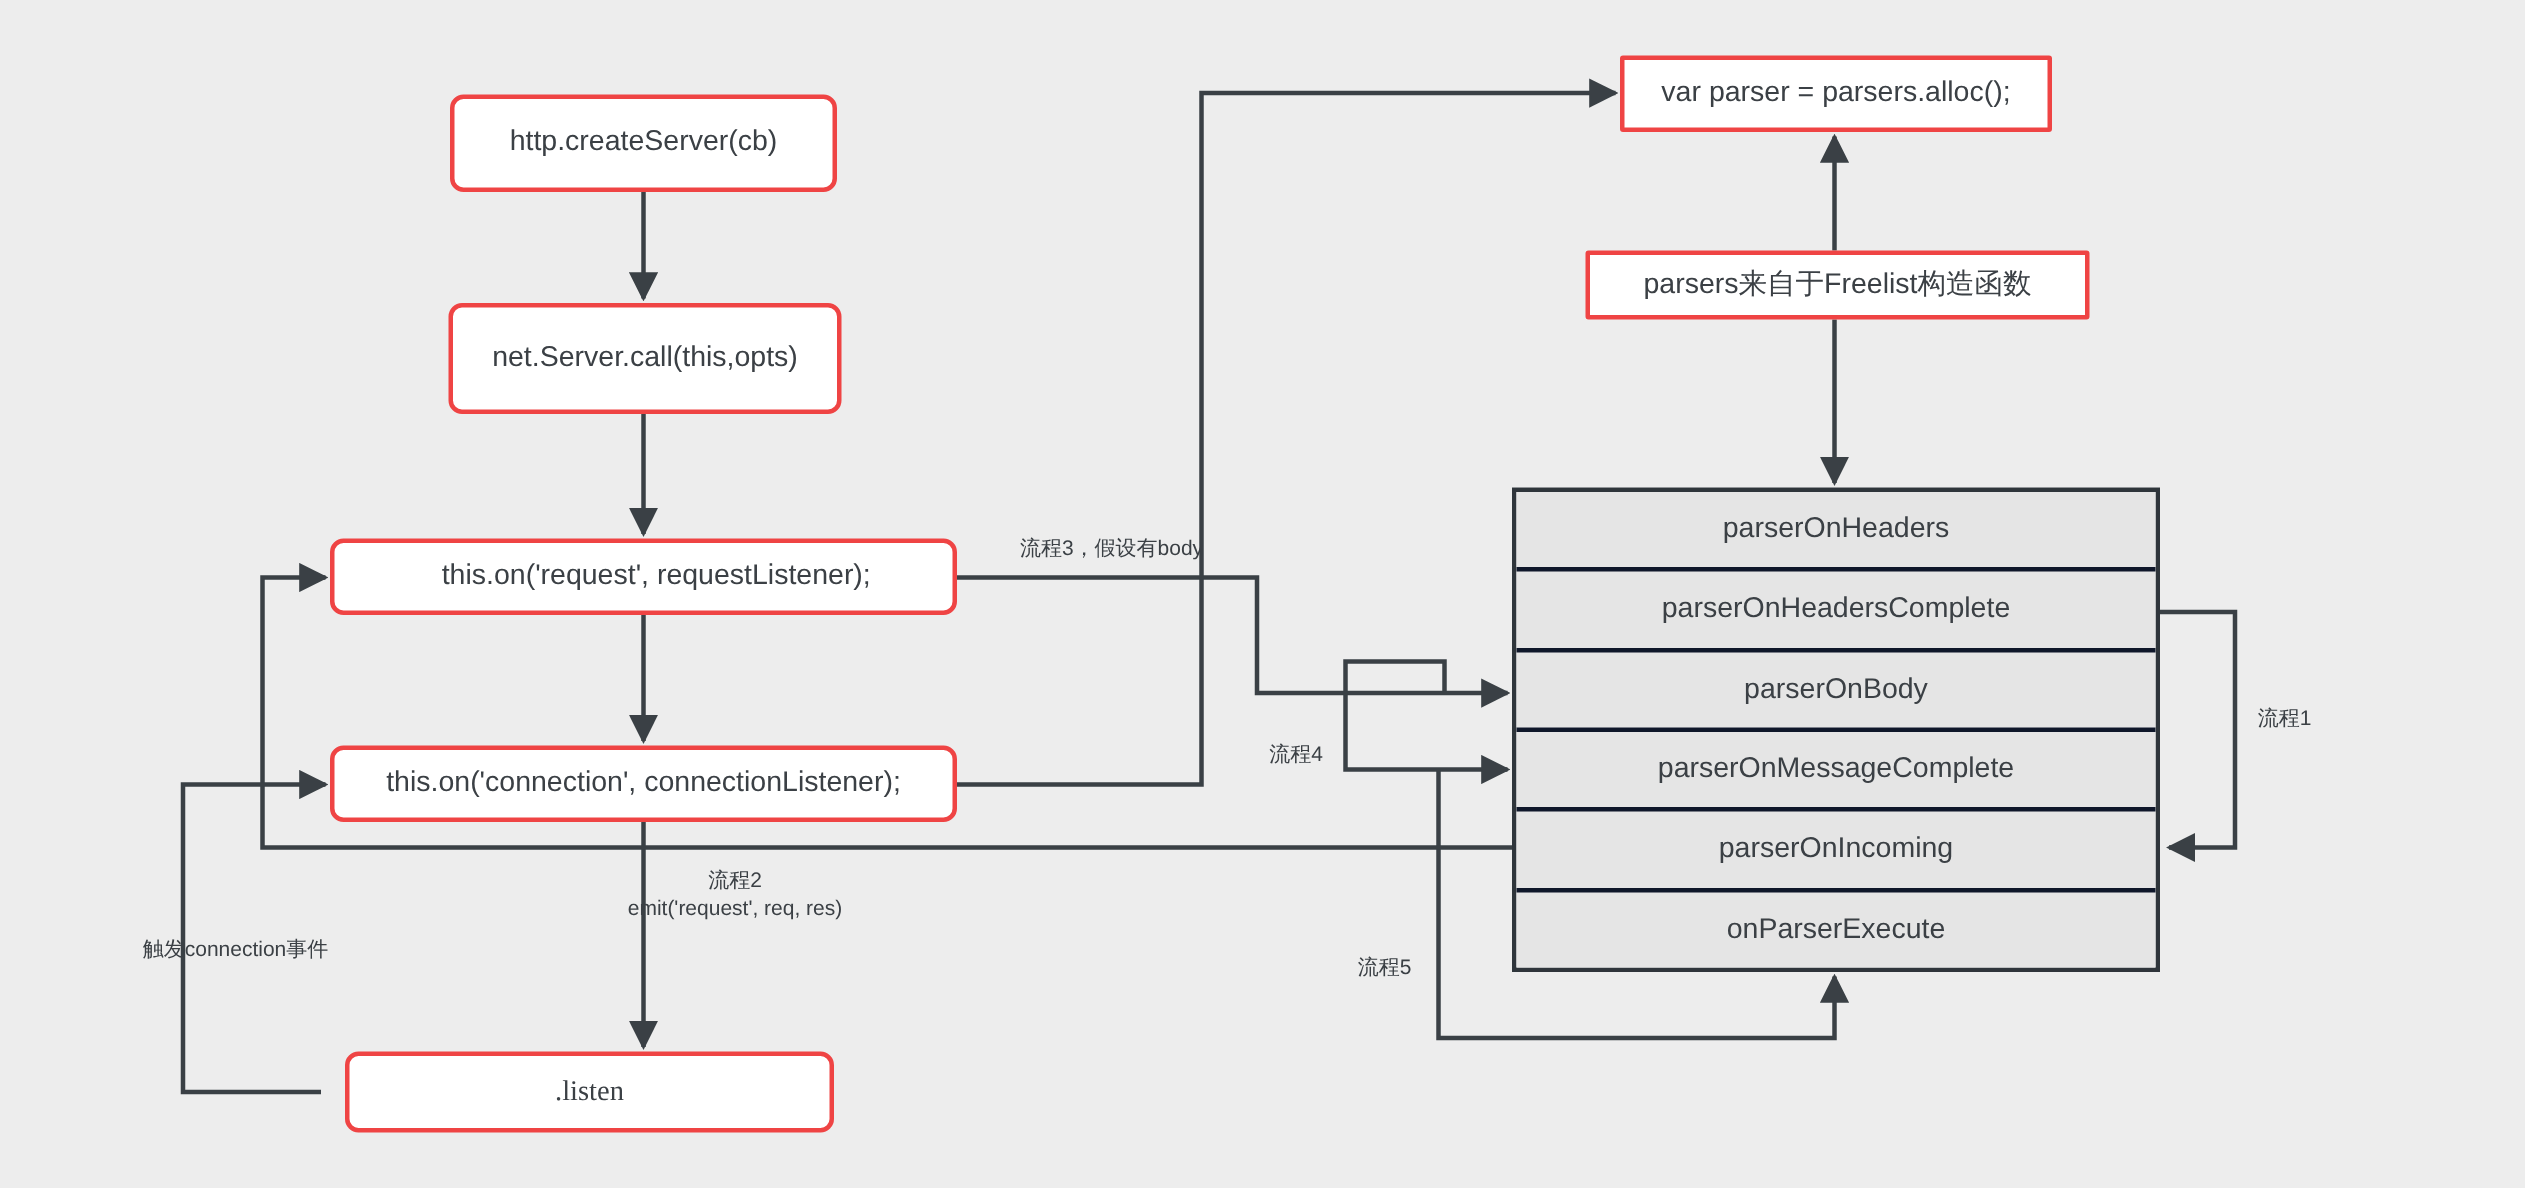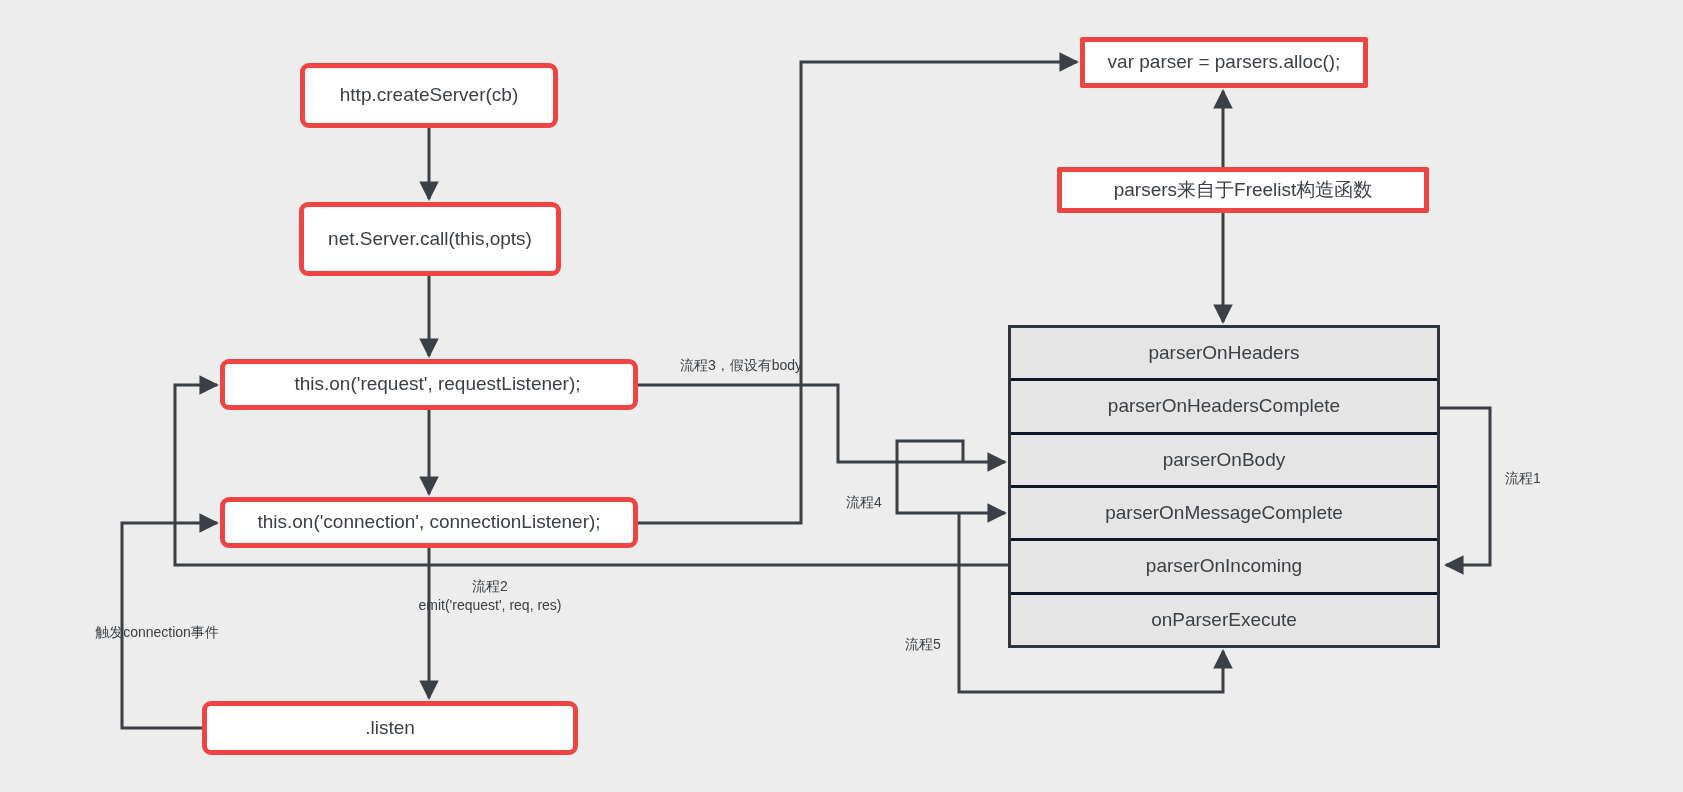--- a/index.html
+++ b/index.html
@@ -17,39 +17,39 @@
   }
   .wires{
     position:absolute;
     left:0;top:0;
     width:1683px;height:792px;
   }
   .node{
     position:absolute;
     box-sizing:border-box;
     background:#ffffff;
-    border:5px solid #ef4444;
+    border:3px solid #ef4444;
     display:flex;
     align-items:center;
     justify-content:center;
     font-size:19px;
     line-height:1.2;
     white-space:nowrap;
     color:#3b4045;
   }
   .rounded{border-radius:9px;}
   .square{border-radius:2px;}
 
   #node-create-server{left:300px;top:63px;width:258px;height:65px;}
   #node-net-server{left:299px;top:202px;width:262px;height:74px;}
   #node-on-request{left:220px;top:359px;width:418px;height:51px;padding-left:17px;}
   #node-on-connection{left:220px;top:497px;width:418px;height:51px;}
-  #node-listen{left:202px;top:701px;width:376px;height:54px;}
+  #node-listen{left:230px;top:701px;width:326px;height:54px;font-family:Liberation Serif, serif;}
   #node-var-parser{left:1080px;top:37px;width:288px;height:51px;}
-  #node-parsers-note{left:1057px;top:167px;width:372px;height:46px;}
+  #node-parsers-note{left:1057px;top:167px;width:336px;height:46px;}
 
   .stack{
     position:absolute;
     left:1008px;top:325px;width:432px;height:323px;
     box-sizing:border-box;
     background:#ffffff;
     border:3px solid #2f353b;
     display:flex;
     flex-direction:column;
   }

